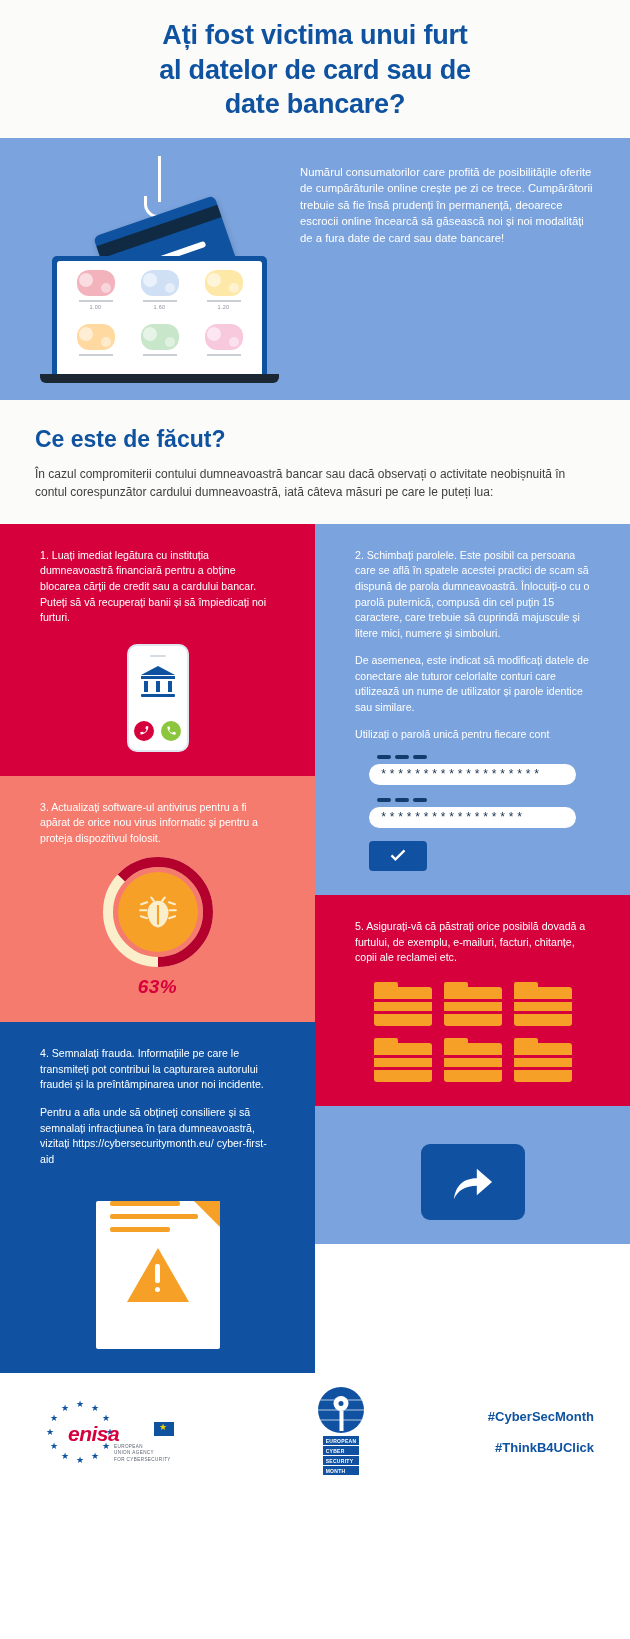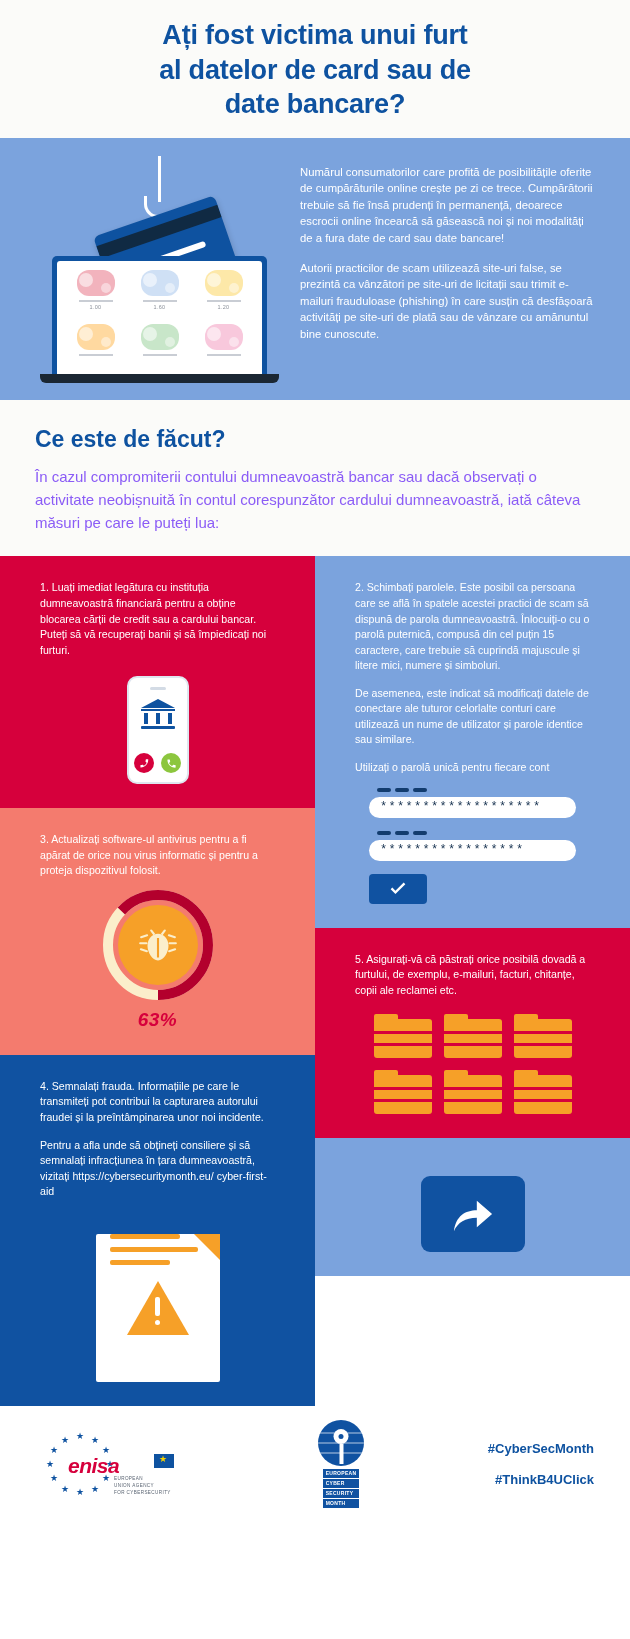--- a/index.html
+++ b/index.html
@@ -82,21 +82,21 @@
   }
   .card .stripe-dark { position: absolute; left: 0; top: 10px; width: 100%; height: 13px; background: #102a43; }
   .card .stripe-w1 { position: absolute; left: 12px; top: 40px; width: 92px; height: 6px; background: #ffffff; border-radius: 3px; }
   .card .stripe-w2 { position: absolute; left: 12px; top: 53px; width: 58px; height: 6px; background: #ffffff; border-radius: 3px; }
 
   
   #what {
     background: #fbfbf9; padding: 26px 40px 22px 35px;
   }
   #what h2 { color: #0e52a0; font-size: 23px; font-weight: bold; margin-bottom: 12px; }
-  #what p { color: #8b5cf6; font-size: 15px; line-height: 1.55; }
+  #what p { color: #404040; font-size: 12px; line-height: 1.55; }
 
   
   #steps { position: relative; }
   .row { display: flex; }
   .cell { padding: 24px 40px; position: relative; }
   .cell p { font-size: 10.6px; line-height: 1.47; color: #ffffff; }
   .cell p + p { margin-top: 12px; }
 
   
   #step1 { background: #d6003c; min-height: 248px; }
@@ -283,21 +283,20 @@
               <div class="blob" style="background:#f8c8dc"></div>
               <div class="bar"></div>
             </div>
           </div>
       </div>
       <div class="laptop-base"></div>
     </div>
   </div>
   <div id="intro-text">
     <p>Numărul consumatorilor care profită de posibilitățile oferite de cumpărăturile online crește pe zi ce trece. Cumpărătorii trebuie să fie însă prudenți în permanență, deoarece escrocii online încearcă să găsească noi și noi modalități de a fura date de card sau date bancare!</p>
-    <p>Autorii practicilor de scam utilizează site-uri false, se prezintă ca vânzători pe site-uri de licitații sau trimit e-mailuri frauduloase (phishing) în care susțin că desfășoară activități pe site-uri de plată sau de vânzare cu amănuntul bine cunoscute.</p>
   </div>
 </div>
 
 <div id="what">
   <h2>Ce este de făcut?</h2>
   <p>În cazul compromiterii contului dumneavoastră bancar sau dacă observați o activitate neobișnuită în contul corespunzător cardului dumneavoastră, iată câteva măsuri pe care le puteți lua:</p>
 </div>
 
 <div id="steps">
   <div class="row">

